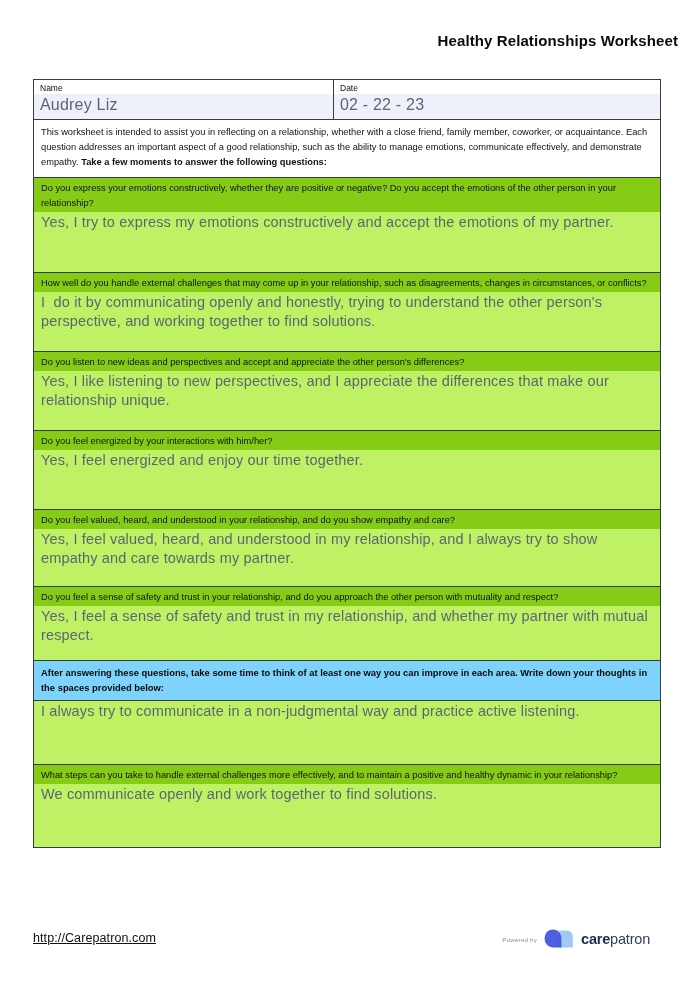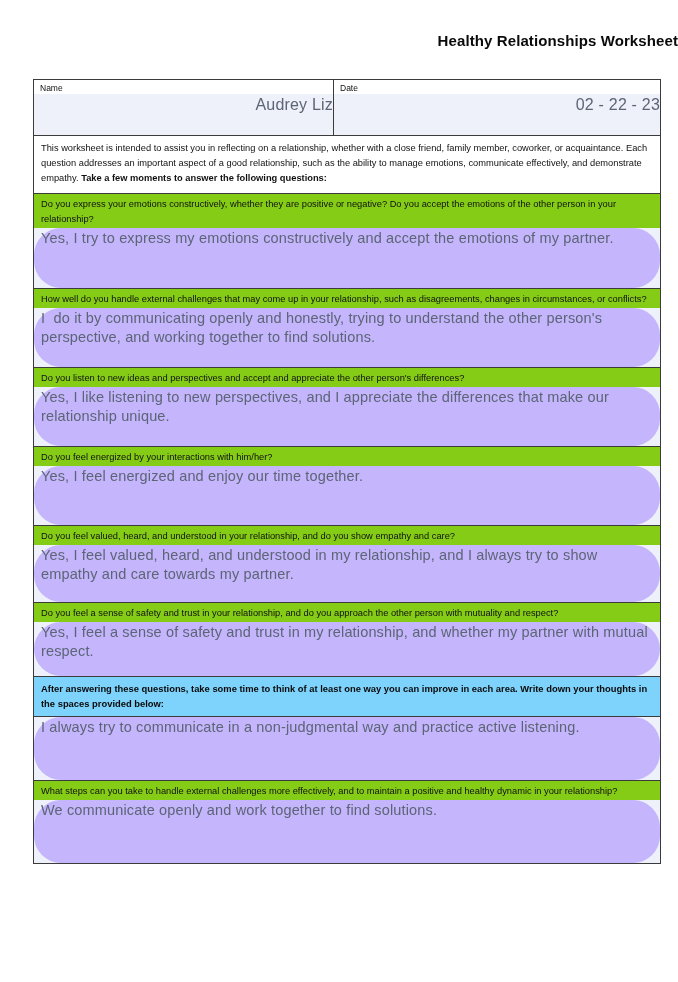--- a/index.html
+++ b/index.html
@@ -56,23 +56,22 @@
     font-size: 8.5px;
     line-height: 11px;
     color: #111111;
     background: #ffffff;
     padding: 3px 0 0 6px;
   }
   .hdr-value {
     font-size: 16px;
     line-height: 21px;
     color: #5c6575;
-    padding: 0 0 20px 6px;
+    padding: 0 0 4px 6px;
     letter-spacing: 0.2px;
-    text-align: right;
   }
   
   .intro {
     padding: 5px 8px 6px 7px;
     border-bottom: 1.4px solid #3b3b3b;
     background: #ffffff;
   }
   .intro p {
     margin: 0;
     font-size: 9.3px;
@@ -94,21 +93,21 @@
     padding: 3px 10px 1px 7px;
   }
   .a-text {
     font-size: 14.5px;
     line-height: 19px;
     color: #5c6575;
     padding: 1px 10px 0 7px;
     letter-spacing: 0.15px;
     white-space: pre-wrap;
   }
-  .a-fill { background: #c4b5fd; border-radius: 27px; }
+  .a-fill { background: #bef264; }
   
   .instruct {
     border-bottom: 1.4px solid #3b3b3b;
     background: #7dd3fc;
     padding: 4px 8px 4px 7px;
   }
   .instruct p {
     margin: 0;
     font-size: 9.4px;
     line-height: 15.5px;
@@ -218,14 +217,25 @@
       <div class="a-text a-fill" style="min-height:62px">I always try to communicate in a non-judgmental way and practice active listening.</div>
     </div>
 
     <div class="qblock">
       <div class="q-text">What steps can you take to handle external challenges more effectively, and to maintain a positive and healthy dynamic in your relationship?</div>
       <div class="a-text a-fill" style="min-height:62px">We communicate openly and work together to find solutions.</div>
     </div>
 
   </div>
 
+  <div class="footer">
+    <a class="footer-url" href="#">http://Carepatron.com</a>
+    <div class="brand">
+      <span class="powered">Powered by</span>
+      <svg class="brand-logo" width="30" height="22" viewBox="0 0 30 22">
+        <path id="logo-light" d="M15.2 2.6 L23.2 2.6 A5.6 5.6 0 0 1 28.8 8.2 L28.8 19.4 L15.2 19.4 Z" fill="#9ecbf5"></path>
+        <path id="logo-dark" d="M9.0 1.4 A8.4 8.4 0 0 1 17.4 9.8 L17.4 19.4 L9.0 19.4 A8.4 8.4 0 0 1 0.6 11.0 L0.6 9.8 A8.4 8.4 0 0 1 9.0 1.4 Z" fill="#4050e0" opacity="0.92"></path>
+      </svg>
+      <span class="brand-word"><span class="b1">care</span><span class="b2">patron</span></span>
+    </div>
+  </div>
 
 </div>
 
 </body></html>

